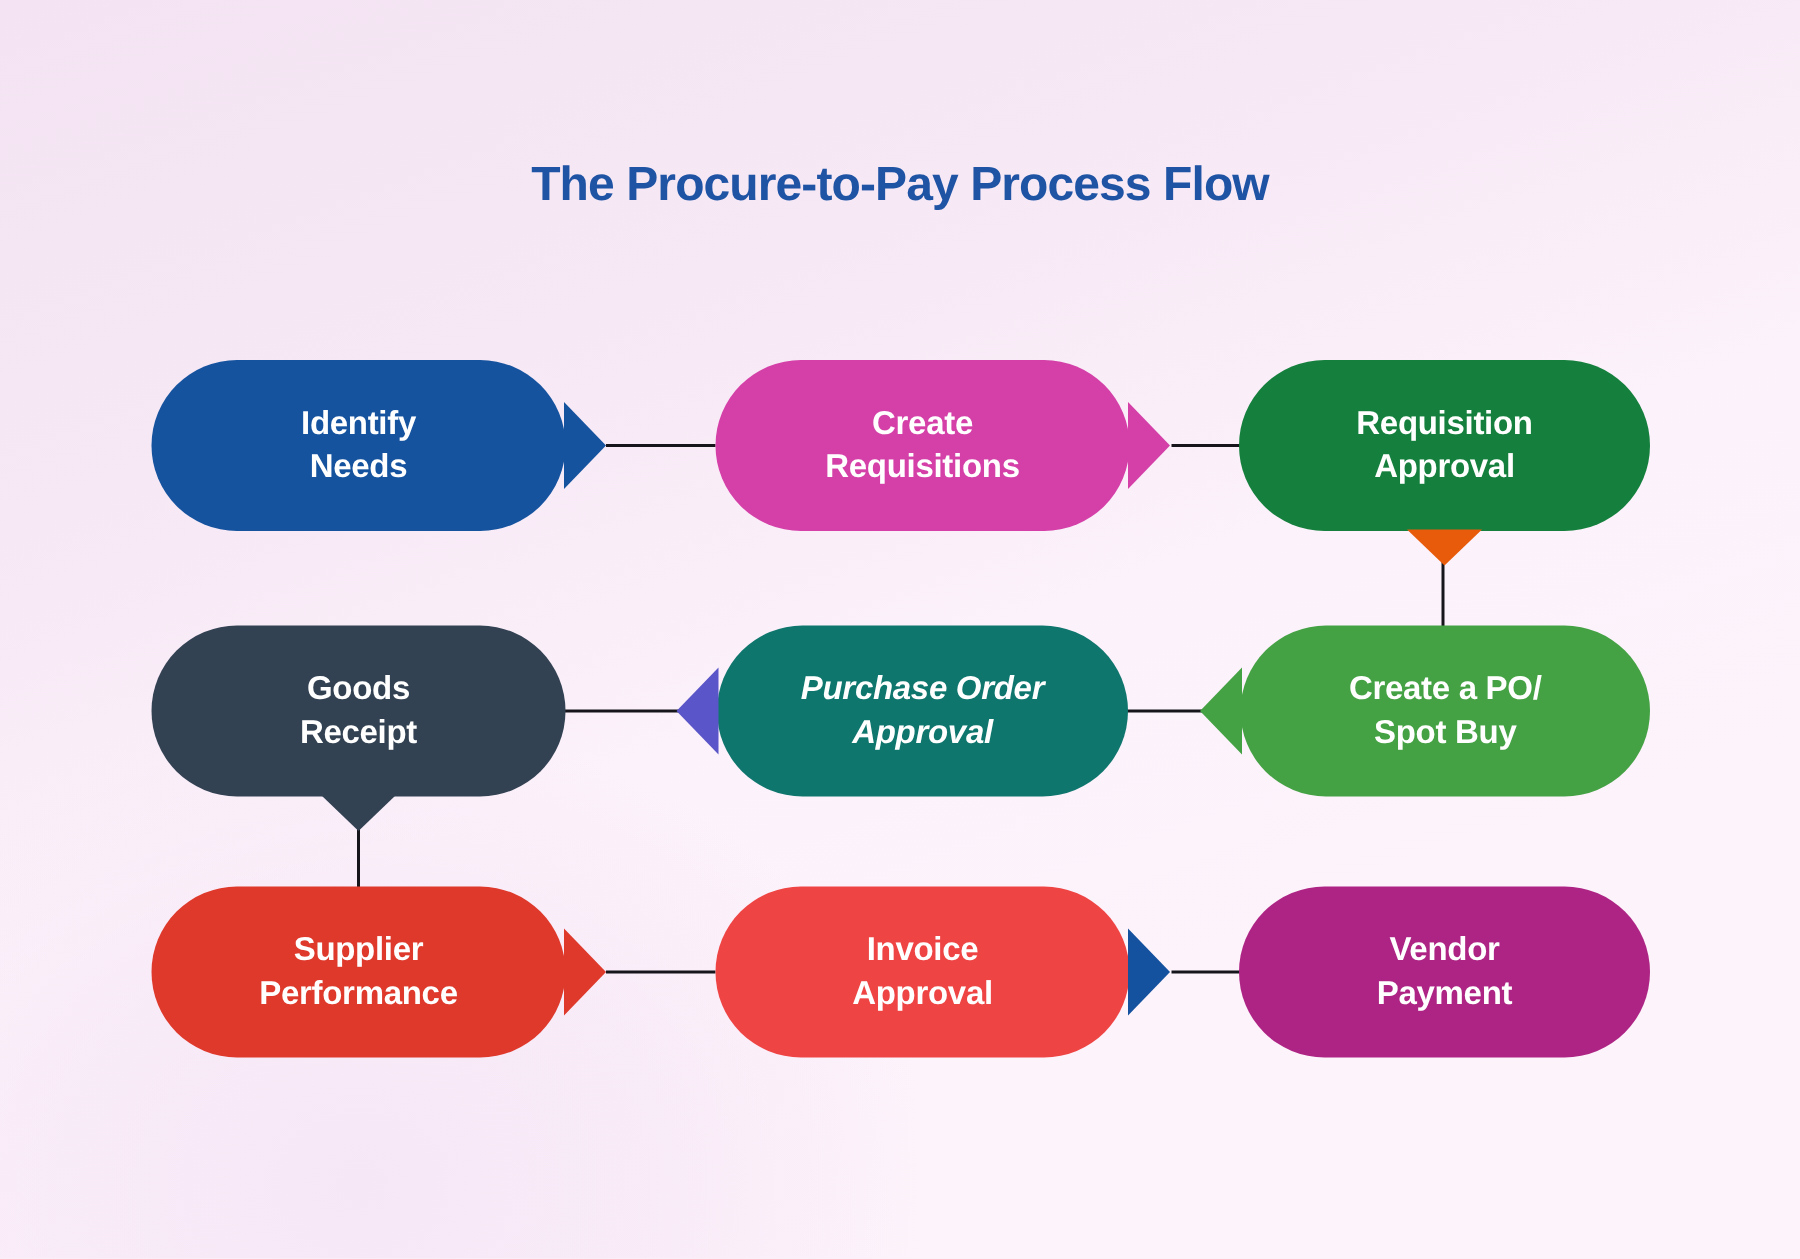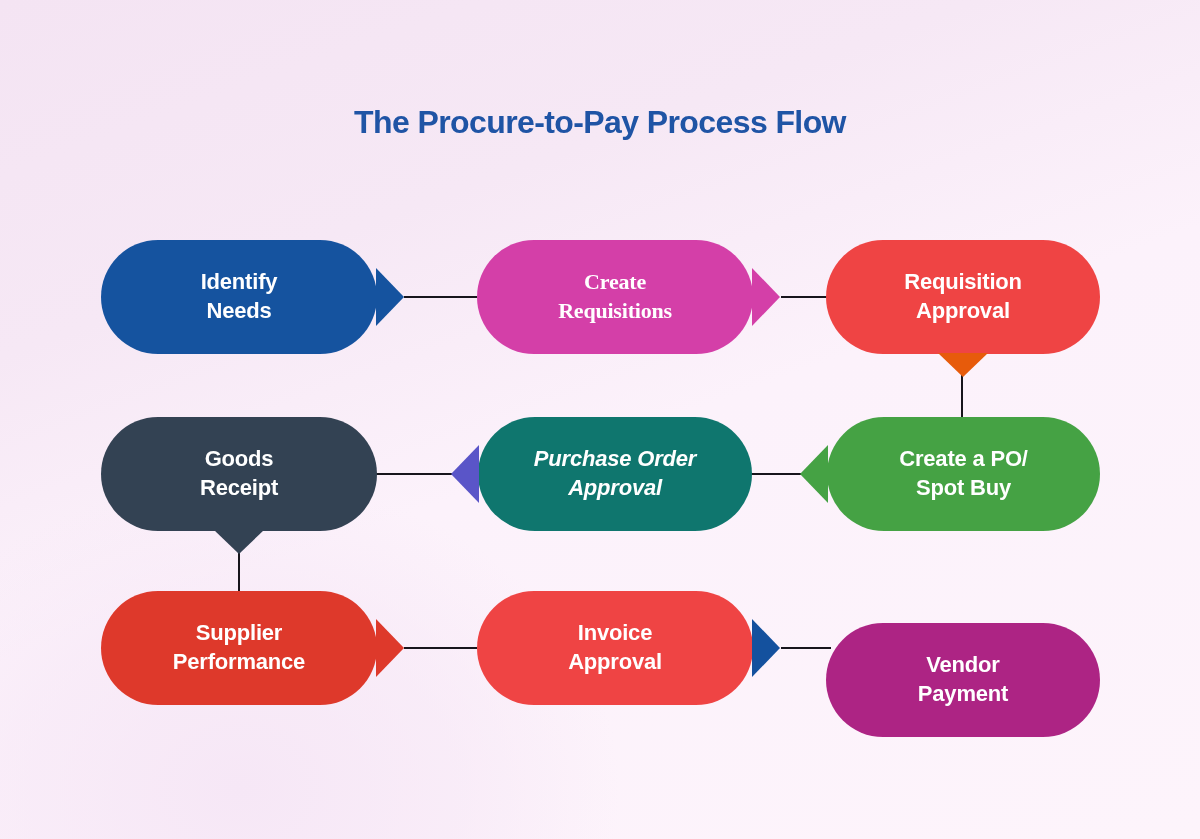--- a/index.html
+++ b/index.html
@@ -145,25 +145,25 @@
   </div>
 
   <div class="node" style="left: 101px; top: 240px; width: 276px; height: 114px; background: rgb(21, 83, 159); color: rgb(21, 83, 159);">
     <span class="tail tail-right"></span>
     <span class="label" style="color: rgb(255, 255, 255);">Identify
 Needs</span>
   </div>
 
   <div class="node" style="left: 477px; top: 240px; width: 276px; height: 114px; background: rgb(212, 63, 168); color: rgb(212, 63, 168);">
     <span class="tail tail-right"></span>
-    <span class="label" style="color: rgb(255, 255, 255); font-family: Liberation Serif, serif;">Create
+    <span class="label" style="color: rgb(255, 255, 255);">Create
 Requisitions</span>
   </div>
 
-  <div class="node" style="left: 826px; top: 240px; width: 274px; height: 114px; background: #ef4444; color: rgb(231, 91, 11);">
+  <div class="node" style="left: 826px; top: 240px; width: 274px; height: 114px; background: #15803d; color: rgb(231, 91, 11);">
     <span class="tail tail-down"></span>
     <span class="label" style="color: rgb(255, 255, 255);">Requisition
 Approval</span>
   </div>
 
   <div class="node" style="left: 101px; top: 417px; width: 276px; height: 114px; background: rgb(51, 66, 83); color: rgb(51, 66, 83);">
     <span class="tail tail-down"></span>
     <span class="label" style="color: rgb(255, 255, 255);">Goods
 Receipt</span>
   </div>
@@ -185,18 +185,18 @@
     <span class="label" style="color: rgb(255, 255, 255);">Supplier
 Performance</span>
   </div>
 
   <div class="node" style="left: 477px; top: 591px; width: 276px; height: 114px; background: #ef4444; color: rgb(20, 81, 158);">
     <span class="tail tail-right"></span>
     <span class="label" style="color: rgb(255, 255, 255);">Invoice
 Approval</span>
   </div>
 
-  <div class="node" style="left: 826px; top: 591px; width: 274px; height: 114px; background: rgb(173, 36, 132); color: rgb(173, 36, 132); margin-top: 32px;">
+  <div class="node" style="left: 826px; top: 591px; width: 274px; height: 114px; background: rgb(173, 36, 132); color: rgb(173, 36, 132);">
     <span class="label" style="color: rgb(255, 255, 255);">Vendor
 Payment</span>
   </div>
 
 </div>
 
 </body></html>

